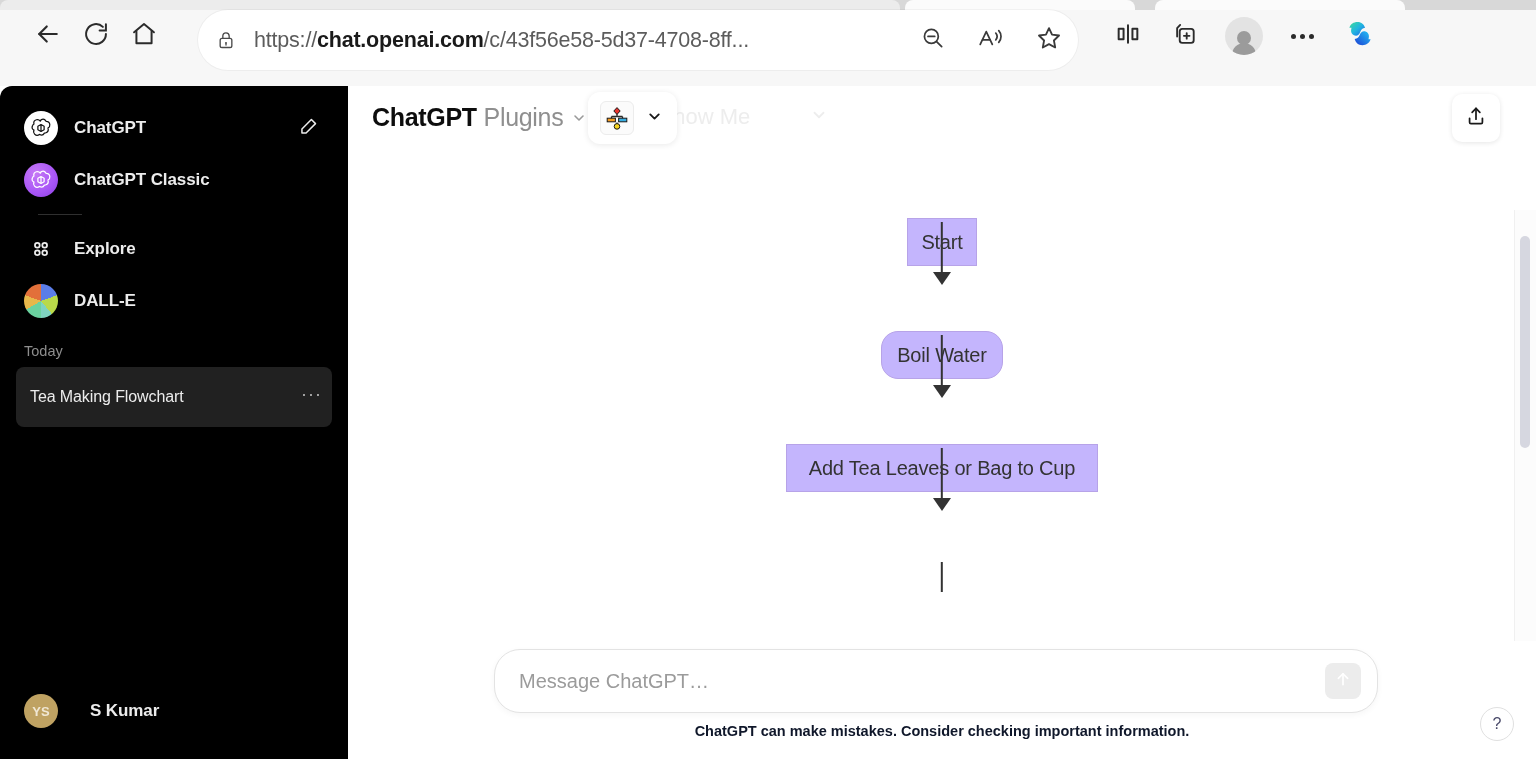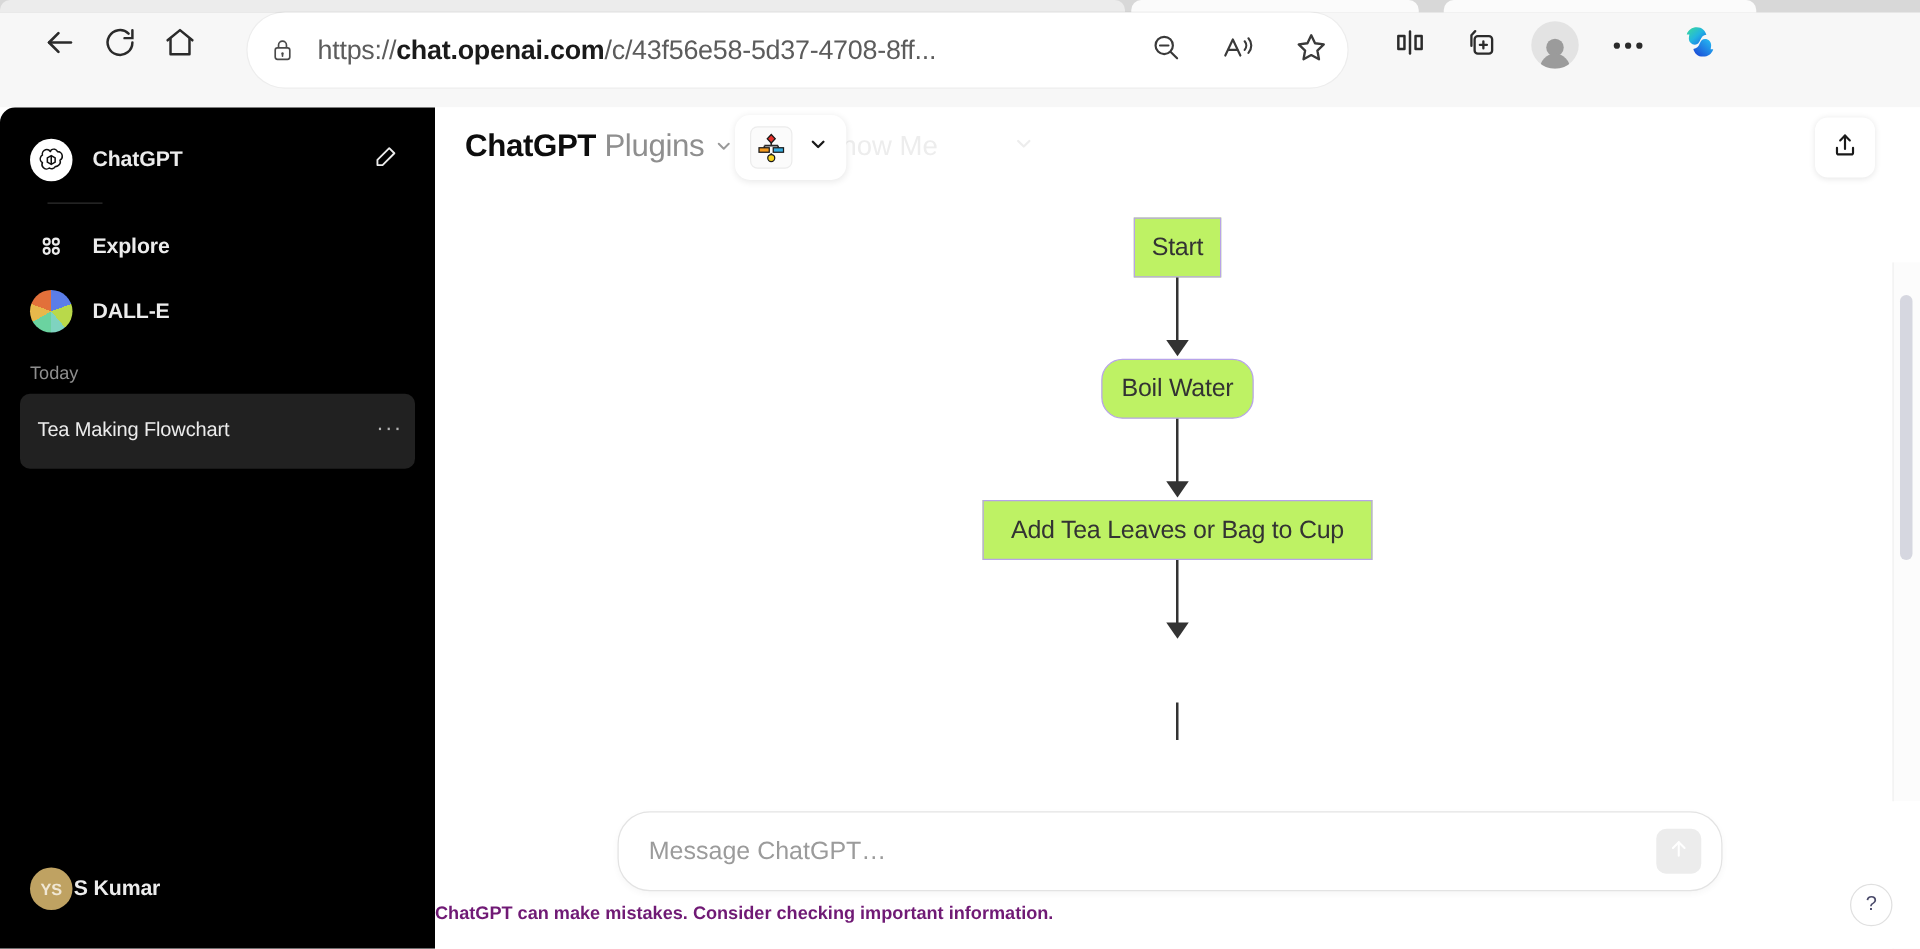--- a/index.html
+++ b/index.html
@@ -116,21 +116,21 @@
   .chat-list { padding: 0 16px; }
   .chat-item {
     display: flex; align-items: center; height: 60px;
     padding: 0 10px 0 14px; border-radius: 8px;
     background: #212121; cursor: pointer;
   }
   .chat-title { color: #ececec; font-size: 16px; letter-spacing: -0.1px; }
   .chat-more { margin-left: auto; color: #b4b4b4; font-size: 18px; letter-spacing: 1px; cursor: pointer; line-height: 1; padding-bottom: 6px;}
 
   .side-bottom { margin-top: auto; padding: 10px 16px 22px 16px; }
-  .user-row { display:flex; align-items:center; gap: 1px; height: 52px; padding: 0 8px; border-radius: 8px; cursor: pointer; }
+  .user-row { display:flex; align-items:center; gap: 32px; height: 52px; padding: 0 8px; border-radius: 8px; cursor: pointer; }
   .user-avatar {
     width: 34px; height: 34px; border-radius: 50%;
     background: #bfa262; color: #f0e7d4; font-size: 13px; font-weight: 700;
     display:flex; align-items:center; justify-content:center; flex:none;
   }
   .user-name { color: #ececec; font-size: 17px; font-weight: 700; letter-spacing: -0.1px; }
 
   .side-handle {
     position: absolute; right: -21px; top: 320px;
     width: 6px; height: 34px; border-radius: 3px; background: #c7c7c7; cursor: col-resize;
@@ -175,24 +175,24 @@
     overflow: hidden;
   }
   .assistant-text {
     text-align: center; font-size: 19.5px; color: #0d0d0d;
     margin-top: 14px; letter-spacing: -0.2px;
   }
 
   .flowchart { position: relative; margin-top: 26px; height: 420px; }
   .node {
     position: absolute;
-    background: #bef264; border: 1.6px solid #b7a3e8;
+    background: #c4b5fd; border: 1.6px solid #b7a3e8;
     color: #333333; font-size: 20px; letter-spacing: -0.2px;
     display: flex; align-items: center; justify-content: center;
-    height: 48px; transform: translateX(-50%);
+    height: 48px; transform: translateX(-50%); margin-top: 44px;
   }
   .edge { position: absolute; left: 50%; width: 2.4px; background: #333333; transform: translateX(-50%); }
   .arrowhead {
     position: absolute; left: 50%; transform: translateX(-50%);
     width: 0; height: 0; border-left: 9px solid transparent; border-right: 9px solid transparent;
     border-top: 13px solid #333333;
   }
 
   .scroll-down-btn {
     position: absolute; left: 555px; top: 518px;
@@ -223,21 +223,21 @@
     flex: 1; border: none; outline: none; background: transparent;
     font-size: 20px; color: #0d0d0d; font-family: "Liberation Sans", sans-serif;
   }
   .composer-input::placeholder { color: #9b9b9b; }
   .send-btn {
     width: 36px; height: 36px; border-radius: 8px; background: #ececec;
     display:flex; align-items:center; justify-content:center; cursor: pointer; flex:none;
   }
   .composer-footer {
     position: absolute; left: 0; right: 0; top: 82px;
-    text-align: left; font-size: 14.5px; color: #701a75; font-weight: 600;
+    text-align: center; font-size: 14.5px; color: #0f172a; font-weight: 600;
   }
 
   .content-scrollbar {
     position: absolute; right: 6px; top: 88px; width: 10px; height: 212px;
     background: #d6d7e0; border-radius: 5px; cursor: pointer;
   }
   .scroll-track {
     position: absolute; right: 0px; top: 62px; width: 22px; bottom: 0;
     background: #fcfcfc; border-left: 1px solid #f0f0f0;
   }
@@ -401,20 +401,29 @@
         <span class="side-label">ChatGPT</span>
         <span class="edit-btn">
           <span>
             <svg width="21" height="21" viewBox="0 0 24 24" fill="none" stroke="#ececec" stroke-width="1.7" stroke-linecap="round" stroke-linejoin="round">
               <path d="M4.5 14.8V19.5h4.7L20 8.7l-4.7-4.7z"></path>
             </svg>
           </span>
         </span>
       </div>
 
+      <div class="side-item">
+        <span class="side-icon ico-classic">
+          <svg width="22" height="22" viewBox="0 0 24 24" fill="none" stroke="#ffffff" stroke-width="1.35" stroke-linejoin="round">
+            <path d="M12 3.1c1.9-1.1 4.3-.5 5.4 1.4l.1.2c2.1-.1 3.9 1.5 4.1 3.6.2 1.6-.6 3.1-2 3.8.7 2-.2 4.2-2.1 5.1-.6.3-1.2.4-1.8.4-1 1.8-3.3 2.5-5.2 1.5l-.2-.1c-1.6 1.3-3.9 1.1-5.3-.4-1.1-1.2-1.4-2.9-.7-4.3-1.8-1.1-2.4-3.4-1.4-5.2.3-.6.8-1.1 1.4-1.4-.5-2 .7-4.1 2.7-4.7 1.6-.4 3.3.2 4.2 1.6z"></path>
+            <path d="M12 8.2v7.6M8.6 10.1l3.4-1.9 3.4 1.9v3.8L12 15.8l-3.4-1.9z"></path>
+          </svg>
+        </span>
+        <span class="side-label">ChatGPT Classic</span>
+      </div>
 
       <div class="side-divider"></div>
 
       <div class="side-item">
         <span class="side-icon ico-explore">
           <svg width="22" height="22" viewBox="0 0 24 24" fill="none" stroke="#ececec" stroke-width="1.9">
             <circle cx="8" cy="8" r="2.6"></circle>
               <circle cx="16" cy="8" r="2.6"></circle>
             <circle cx="8" cy="16" r="2.6"></circle>
               <circle cx="16" cy="16" r="2.6"></circle>

